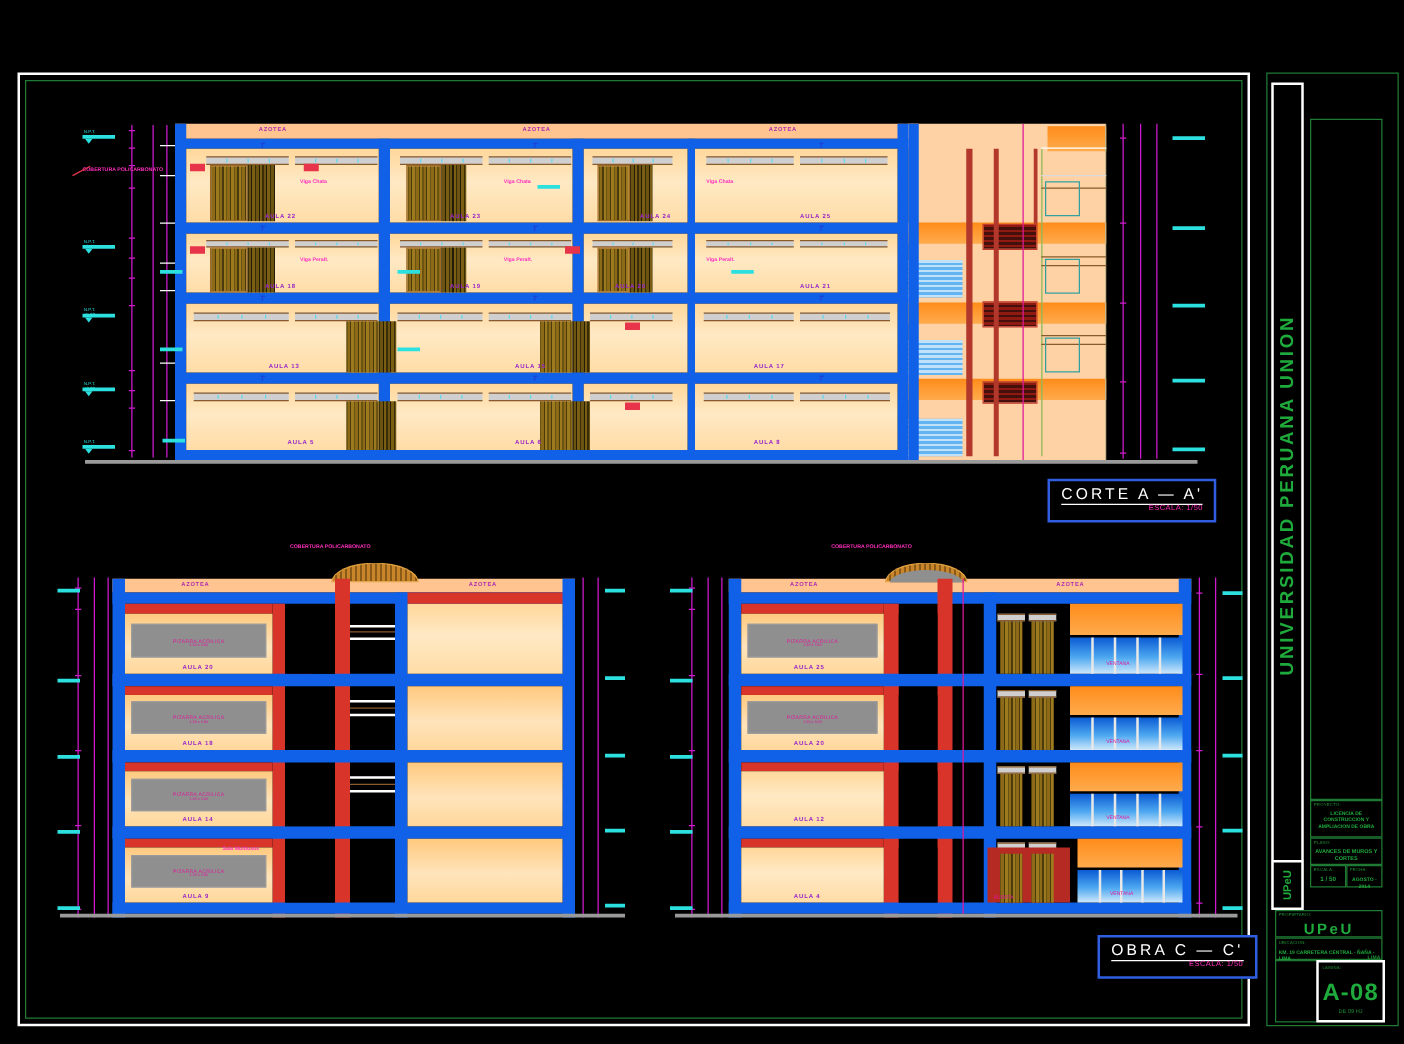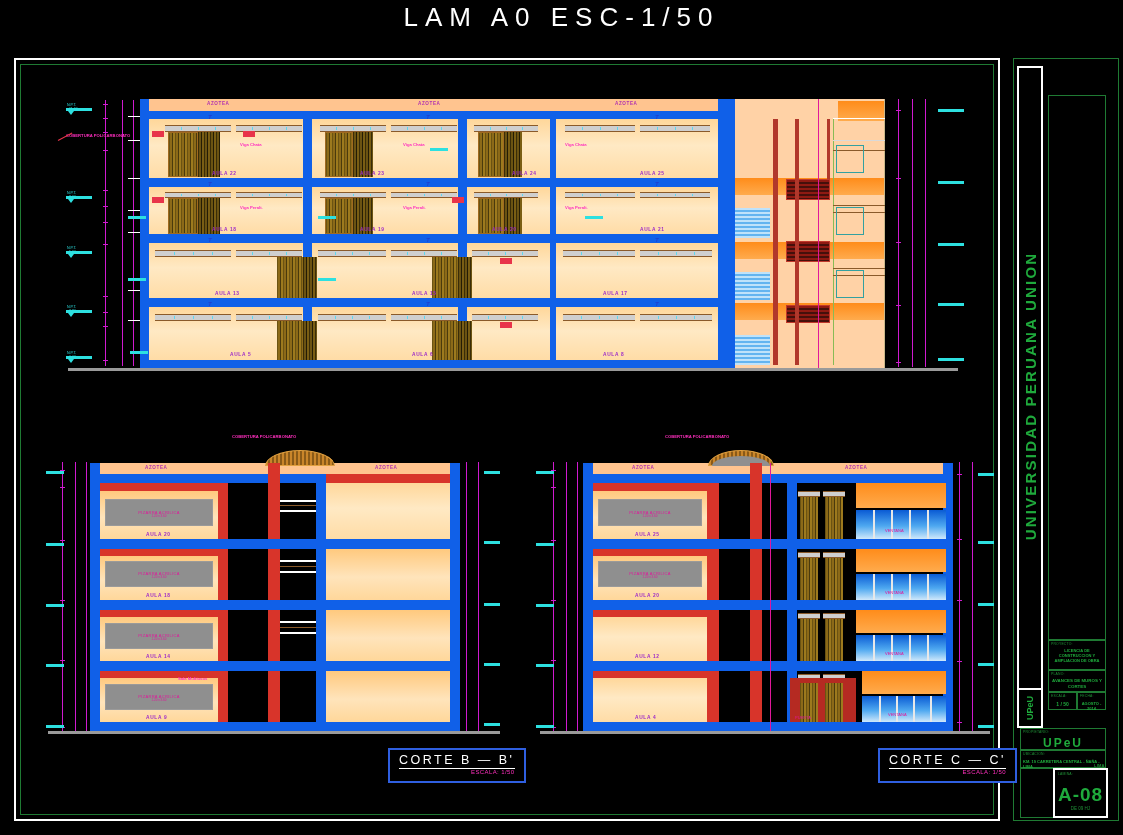--- a/index.html
+++ b/index.html
@@ -146,21 +146,20 @@
 
   .t-col { position:absolute; color:#1f3fd0; font-size:6px; font-weight:bold;
            font-style:italic; }
   .redtag { position:absolute; background:#e8344a; }
 </style>
 </head>
 <body>
 
 <div id="stage">
 
-  <div class="sheet-title">LAM A0  ESC-1/50</div>
 
   <div class="frame-white" style="left:14px; top:58px; width:986px; height:763px;"></div>
   <div class="frame-green" style="left:20px; top:64px; width:974px; height:751px;"></div>
   <div class="frame-green" style="left:1013px; top:58px; width:106px; height:763px;"></div>
 
   <div class="tb-vert">
     <span>UNIVERSIDAD PERUANA UNION</span>
   </div>
   <div class="tb-logo">
     <span>UPeU</span>
@@ -592,20 +591,25 @@
     <div class="lvl-mark" style="left:938px; top:300px;">
         <div class="bar"></div>
       </div>
     <div class="lvl-mark" style="left:938px; top:355px;">
         <div class="bar"></div>
       </div>
 
     <div class="ground" style="left:68px; top:368px; width:890px;"></div>
   </div>
 
+  <div class="corte-tag" style="left:838px; top:383px;">
+    <div class="t">CORTE  A  —  A'</div>
+    <div class="u"></div>
+    <div class="e">ESCALA: 1/50</div>
+  </div>
 
   <div id="cB" style="position:absolute; left:0; top:0; width:500px; height:780px;">
 
     <div class="dimline" style="left:62px; top:462px; height:272px;"></div>
     <div class="dimline" style="left:75px; top:462px; height:272px;"></div>
     <div class="dimline" style="left:86px; top:462px; height:272px;"></div>
     <div class="dimtick" style="left:60px; top:470px;"></div>
     <div class="dimtick" style="left:60px; top:487px;"></div>
     <div class="dimtick" style="left:60px; top:540px;"></div>
     <div class="dimtick" style="left:60px; top:600px;"></div>
@@ -726,25 +730,20 @@
     <div class="lvl-mark" style="left:484px; top:660px;">
         <div class="bar" style="width:16px;"></div>
       </div>
     <div class="lvl-mark" style="left:484px; top:720px;">
         <div class="bar" style="width:16px;"></div>
       </div>
 
     <div class="ground" style="left:48px; top:731px; width:452px;"></div>
   </div>
 
-  <div class="corte-tag" style="left:388px; top:748px;">
-    <div class="t">CORTE  B  —  B'</div>
-    <div class="u"></div>
-    <div class="e">ESCALA: 1/50</div>
-  </div>
 
   <div id="cC" style="position:absolute; left:0; top:0; width:1010px; height:780px;">
 
     <div class="dimline" style="left:553px; top:462px; height:272px;"></div>
     <div class="dimline" style="left:566px; top:462px; height:272px;"></div>
     <div class="dimline" style="left:577px; top:462px; height:272px;"></div>
     <div class="dimtick" style="left:551px; top:470px;"></div>
     <div class="dimtick" style="left:551px; top:487px;"></div>
     <div class="dimtick" style="left:551px; top:540px;"></div>
     <div class="dimtick" style="left:551px; top:600px;"></div>
@@ -898,18 +897,18 @@
         <div class="bar" style="width:16px;"></div>
       </div>
     <div class="lvl-mark" style="left:978px; top:722px;">
         <div class="bar" style="width:16px;"></div>
       </div>
 
     <div class="ground" style="left:540px; top:731px; width:450px;"></div>
   </div>
 
   <div class="corte-tag" style="left:878px; top:748px;">
-    <div class="t">CORTE  C  —  C'</div>
+    <div class="t">OBRA  C  —  C'</div>
     <div class="u"></div>
     <div class="e">ESCALA: 1/50</div>
   </div>
 
 </div>
 
 </body></html>

